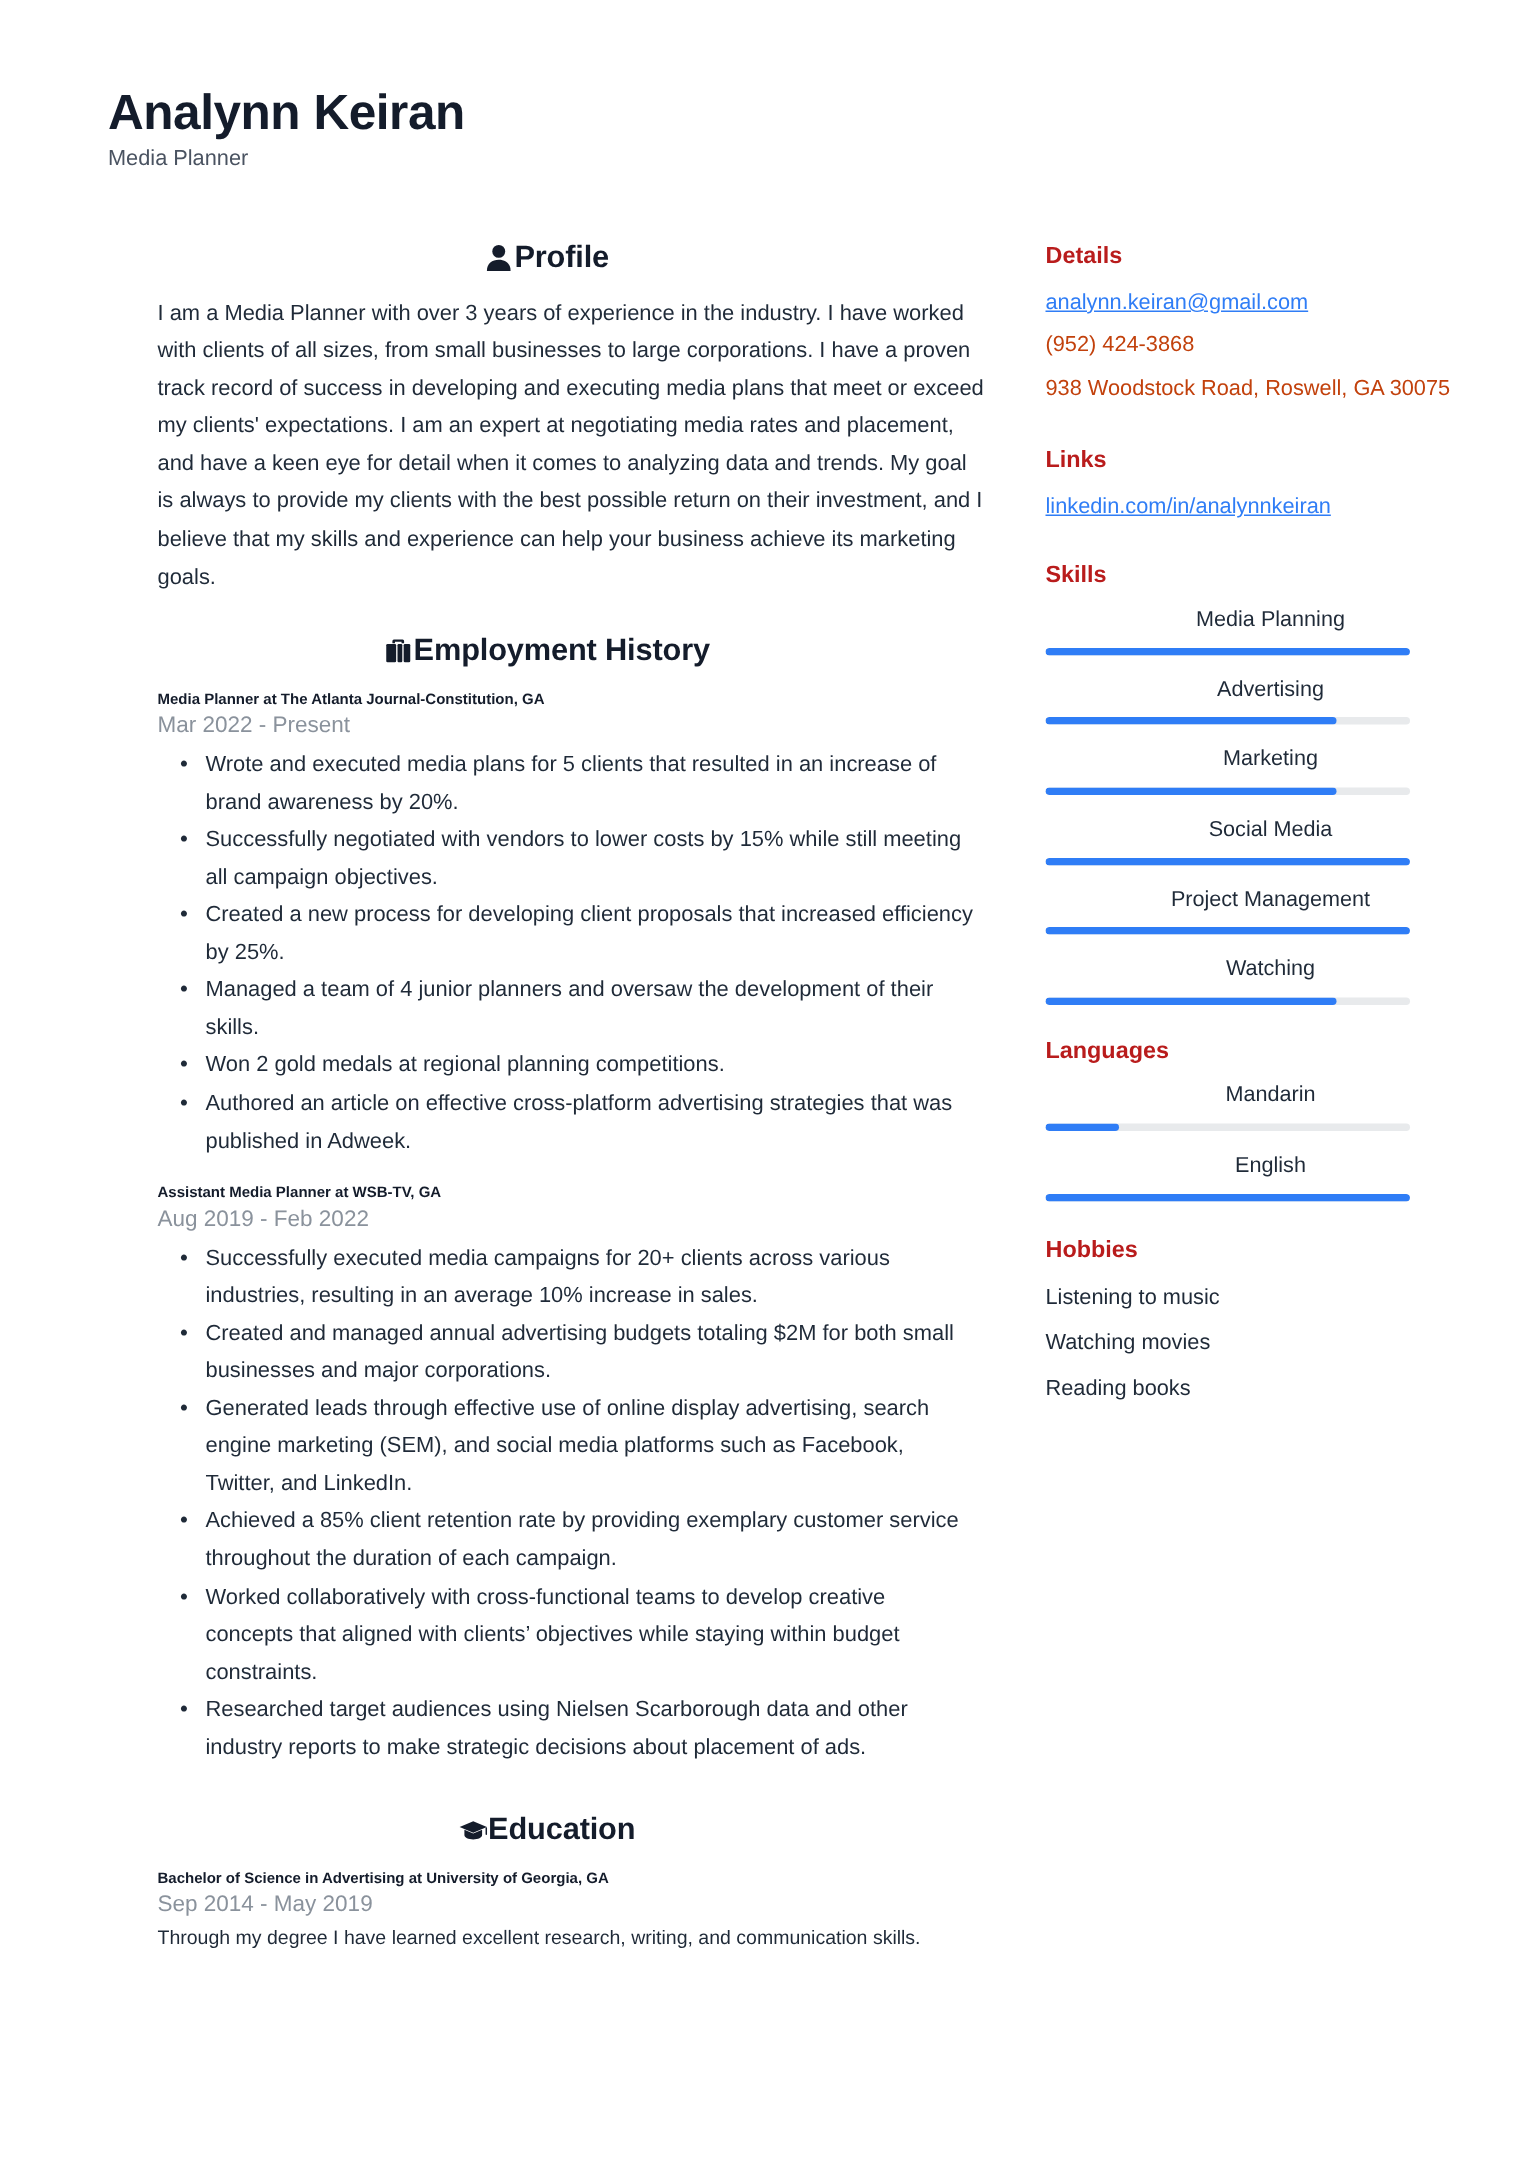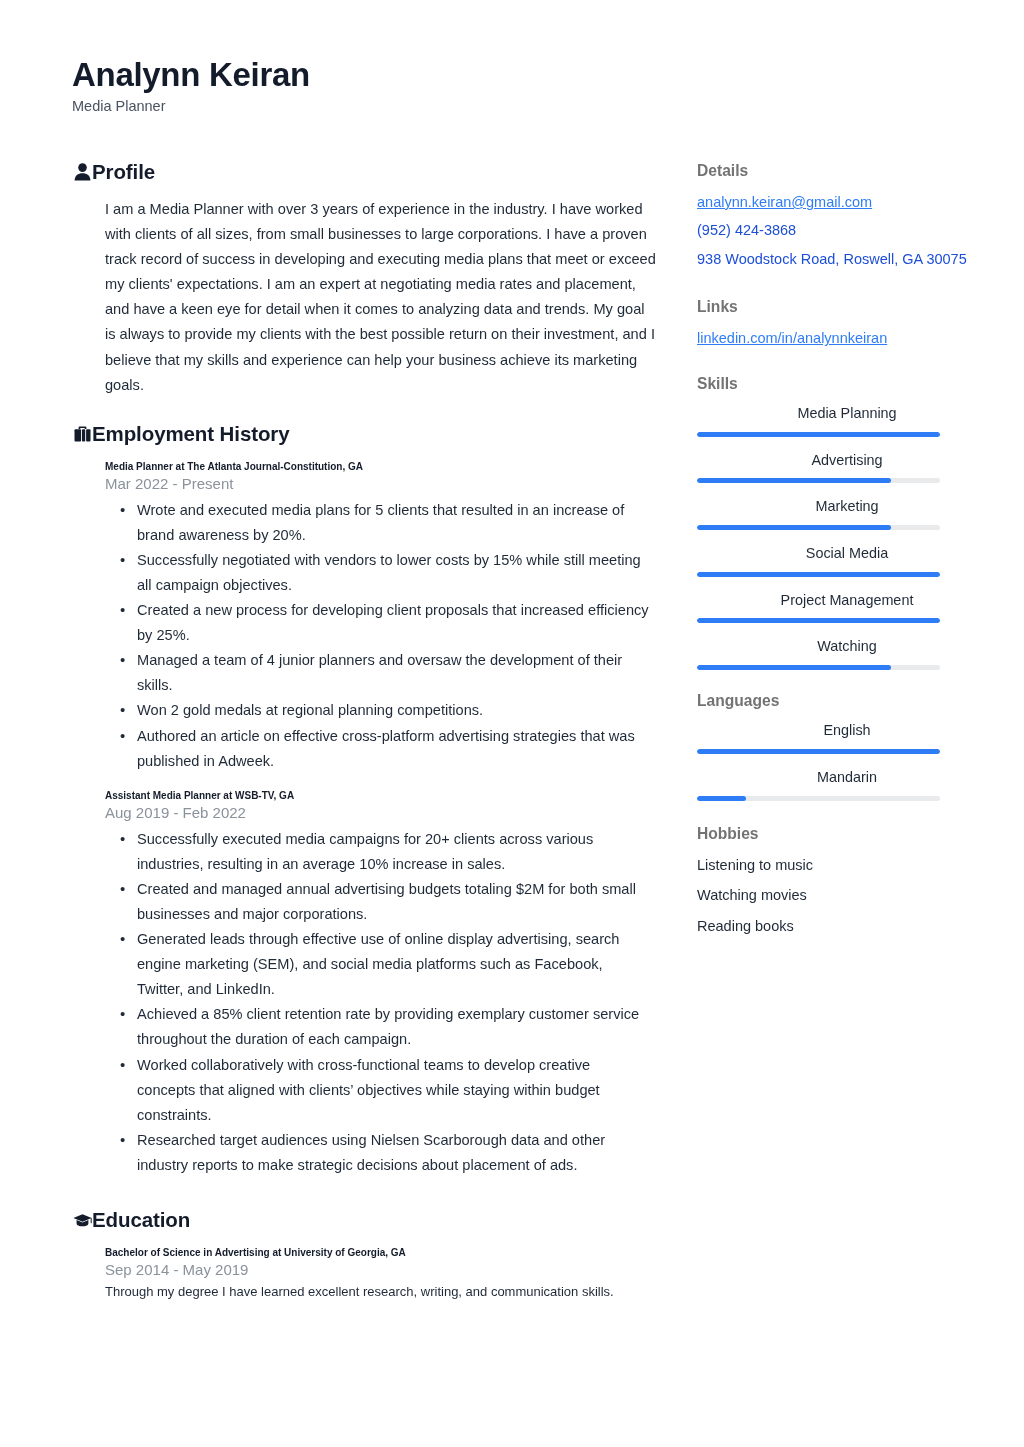--- a/index.html
+++ b/index.html
@@ -43,20 +43,21 @@
   }
   .col-main { width: 585px; flex: none; }
   .col-side { width: 300px; flex: none; margin-left: 40px; padding-top: 2px; }
 
   
   .section { margin-bottom: 24px; }
   .section-head {
     display: flex;
     align-items: center;
     margin-bottom: 13px;
+    justify-content: center;
   }
   .section-icon {
     width: 20px;
     height: 21px;
     display: flex;
     align-items: center;
     justify-content: center;
     color: #141c2b;
     flex: none;
   }
@@ -117,27 +118,27 @@
     top: -1px;
     font-size: 15px;
     color: #1f2a38;
   }
 
   
   .side-block { margin-bottom: 27px; }
   .side-title {
     font-size: 15.6px;
     font-weight: bold;
-    color: #737373;
+    color: #b91c1c;
     margin-bottom: 11px;
   }
   .side-line {
     font-size: 14.5px;
     line-height: 1.62;
-    color: #1d4ed8;
+    color: #c2410c;
     margin-bottom: 5px;
   }
   .side-link {
     font-size: 14.5px;
     line-height: 1.62;
     color: #2f7df6;
     text-decoration: underline;
     display: block;
     margin-bottom: 5px;
     word-break: break-word;
@@ -318,29 +319,29 @@
           <div class="bar-track">
             <div class="bar-fill" style="width: 80%;"></div>
           </div>
         </div>
       </div>
 
       <div class="side-block" style="margin-bottom:24px;">
         <div class="side-title">Languages</div>
 
         <div class="bar-item">
+          <div class="bar-label">Mandarin</div>
+          <div class="bar-track">
+            <div class="bar-fill" style="width: 20%;"></div>
+          </div>
+        </div>
+        <div class="bar-item">
           <div class="bar-label">English</div>
           <div class="bar-track">
             <div class="bar-fill" style="width: 100%;"></div>
-          </div>
-        </div>
-        <div class="bar-item">
-          <div class="bar-label">Mandarin</div>
-          <div class="bar-track">
-            <div class="bar-fill" style="width: 20%;"></div>
           </div>
         </div>
       </div>
 
       <div class="side-block">
         <div class="side-title">Hobbies</div>
         <div class="hobby-line">Listening to music</div>
         <div class="hobby-line">Watching movies</div>
         <div class="hobby-line">Reading books</div>
       </div>

